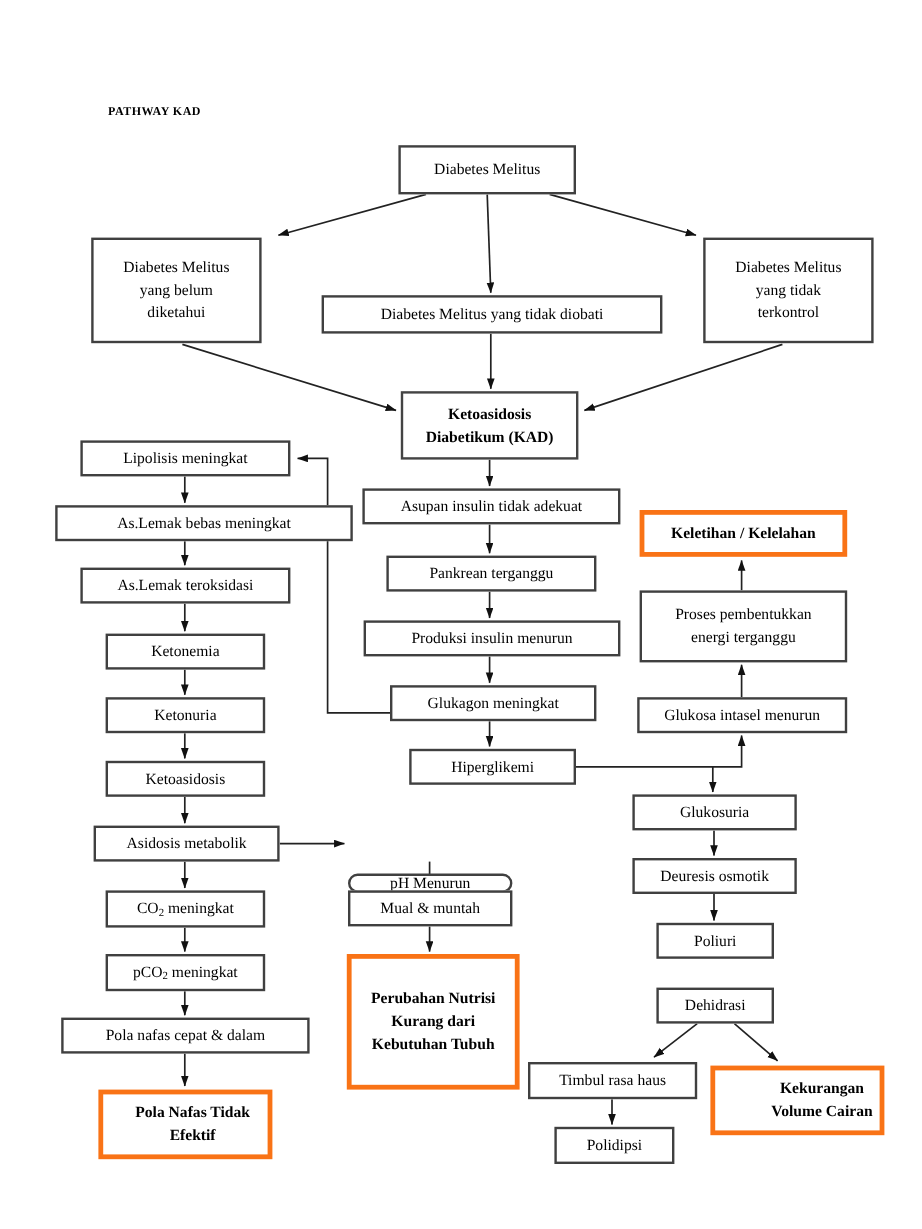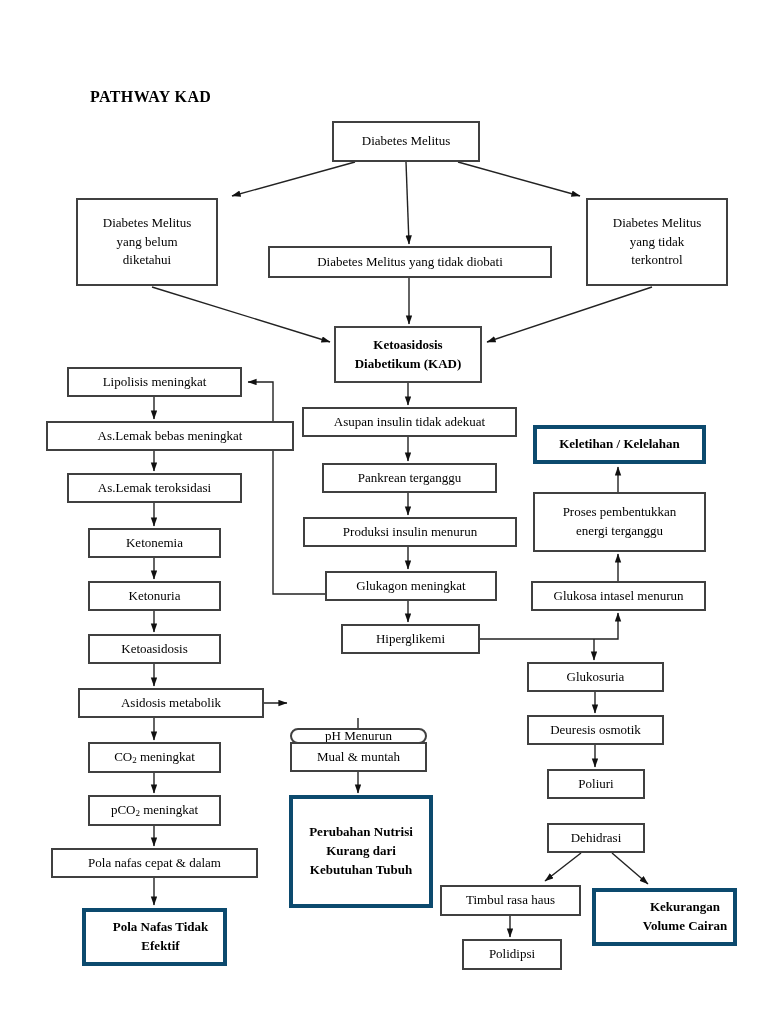--- a/index.html
+++ b/index.html
@@ -1,27 +1,27 @@
 <!DOCTYPE html>
 <html><head>
 <meta charset="utf-8">
 <style>
   html,body{margin:0;padding:0;background:#ffffff;}
   body{width:768px;height:1024px;position:relative;overflow:hidden;
        font-family:"Liberation Serif","DejaVu Serif",serif;color:#000;}
   #stage{position:absolute;left:0;top:0;width:768px;height:1024px;}
   #svg-layer{position:absolute;left:0;top:0;width:768px;height:1024px;pointer-events:none;}
 
-  .title{position:absolute;font-weight:bold;font-size:16px;letter-spacing:.4px;}
+  .title{position:absolute;font-weight:bold;font-size:10px;letter-spacing:.4px;}
 
   .node{position:absolute;box-sizing:border-box;border:2px solid #404040;
         background:#fff;display:flex;flex-direction:column;align-items:center;
         justify-content:center;text-align:center;font-size:13px;line-height:1.45;
         padding:1px 4px;}
-  .node.bold{border:4px solid #0c4a6e;font-weight:bold;font-family:Liberation Serif, serif;}
+  .node.bold{border:4px solid #f97316;font-weight:bold;font-family:Liberation Serif, serif;}
   .node.kad{border:2px solid #444;font-weight:bold;}
   .node .ln{display:block;white-space:nowrap;}
   sub{font-size:9px;vertical-align:-2px;}
 </style>
 </head>
 <body>
 
 <div id="stage">
 
   <div class="title" style="left:90px;top:88px;">PATHWAY KAD</div>
@@ -110,21 +110,21 @@
       </div>
       <div class="node" style="left: 88px; top: 528px; width: 133px; height: 30px;">
         <span class="ln">Ketonemia</span>
       </div>
       <div class="node" style="left: 88px; top: 581px; width: 133px; height: 30px;">
         <span class="ln">Ketonuria</span>
       </div>
       <div class="node" style="left: 88px; top: 634px; width: 133px; height: 30px;">
         <span class="ln">Ketoasidosis</span>
       </div>
-      <div class="node" style="left: 78px; top: 688px; width: 186px; height: 30px;">
+      <div class="node" style="left: 78px; top: 688px; width: 155px; height: 30px;">
         <span class="ln">Asidosis metabolik</span>
       </div>
       <div class="node" style="left: 88px; top: 742px; width: 133px; height: 31px;">
         <span class="ln">CO<sub>2</sub> meningkat</span>
       </div>
       <div class="node" style="left: 88px; top: 795px; width: 133px; height: 31px;">
         <span class="ln">pCO<sub>2</sub> meningkat</span>
       </div>
       <div class="node" style="left: 51px; top: 848px; width: 207px; height: 30px;">
         <span class="ln">Pola nafas cepat &amp; dalam</span>

